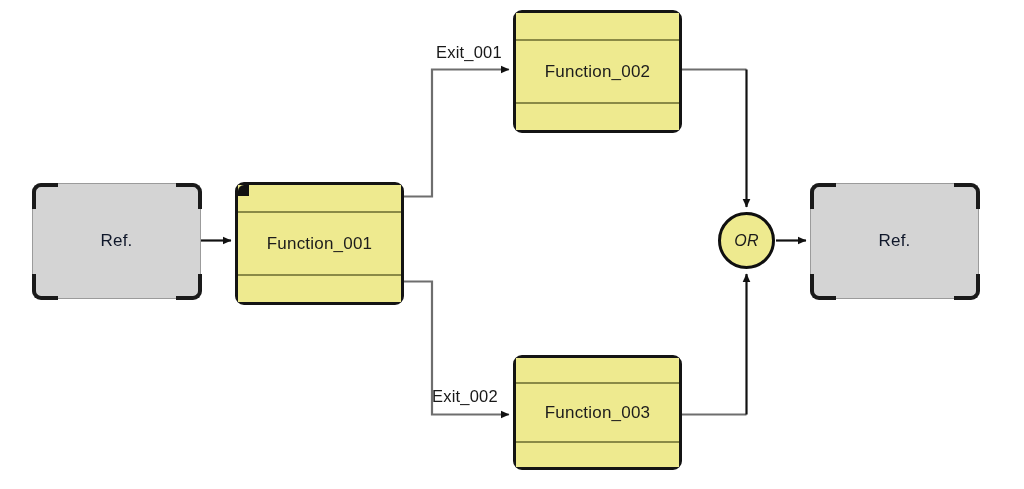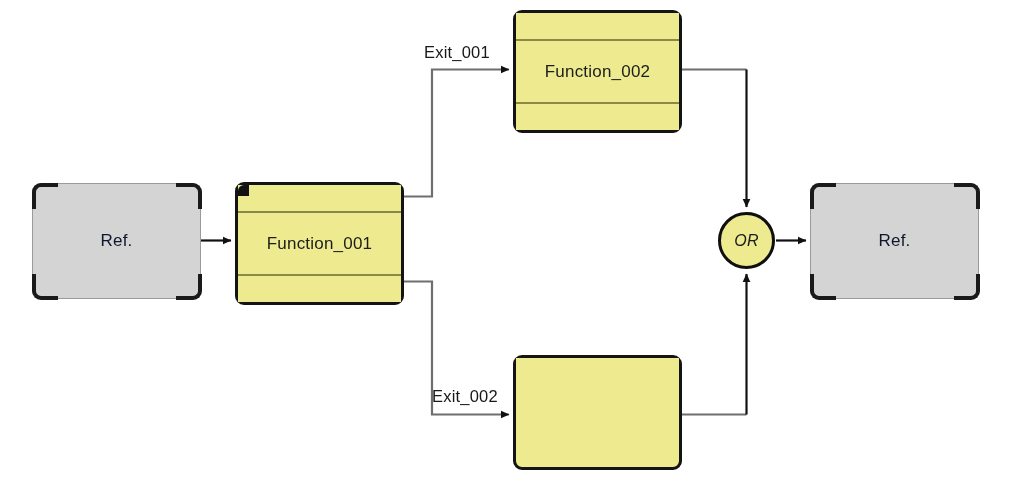--- a/index.html
+++ b/index.html
@@ -187,32 +187,35 @@
   <div class="fn-box" style="left:513px; top:10px; width:169px; height:123px;">
     <div class="fn-band-top" style="height:26px;"></div>
     <div class="fn-band-mid">
       <span class="fn-label">Function_002</span>
     </div>
     <div class="fn-band-bottom" style="height:26px;"></div>
   </div>
 
   <div class="fn-box" style="left:513px; top:355px; width:169px; height:115px;">
     <div class="fn-band-top" style="height:24px;"></div>
+    <div class="fn-band-mid">
+      <span class="fn-label">Function_003</span>
+    </div>
     <div class="fn-band-bottom" style="height:24px;"></div>
   </div>
 
   <div class="or-node" style="left:718px; top:212px; width:57px; height:57px;">
     <span class="or-label">OR</span>
   </div>
 
   <div class="ref-box" style="left:810px; top:183px; width:169px; height:116px;">
     <span class="corner tl"></span>
     <span class="corner tr"></span>
     <span class="corner bl"></span>
     <span class="corner br"></span>
     <div class="ref-label">Ref.</div>
   </div>
 
-  <div class="edge-label" style="left:424px; top:43px;">Exit_001</div>
+  <div class="edge-label" style="left:436px; top:43px;">Exit_001</div>
 
   <div class="edge-label" style="left:432px; top:387px;">Exit_002</div>
 
 </div>
 
 </body></html>

